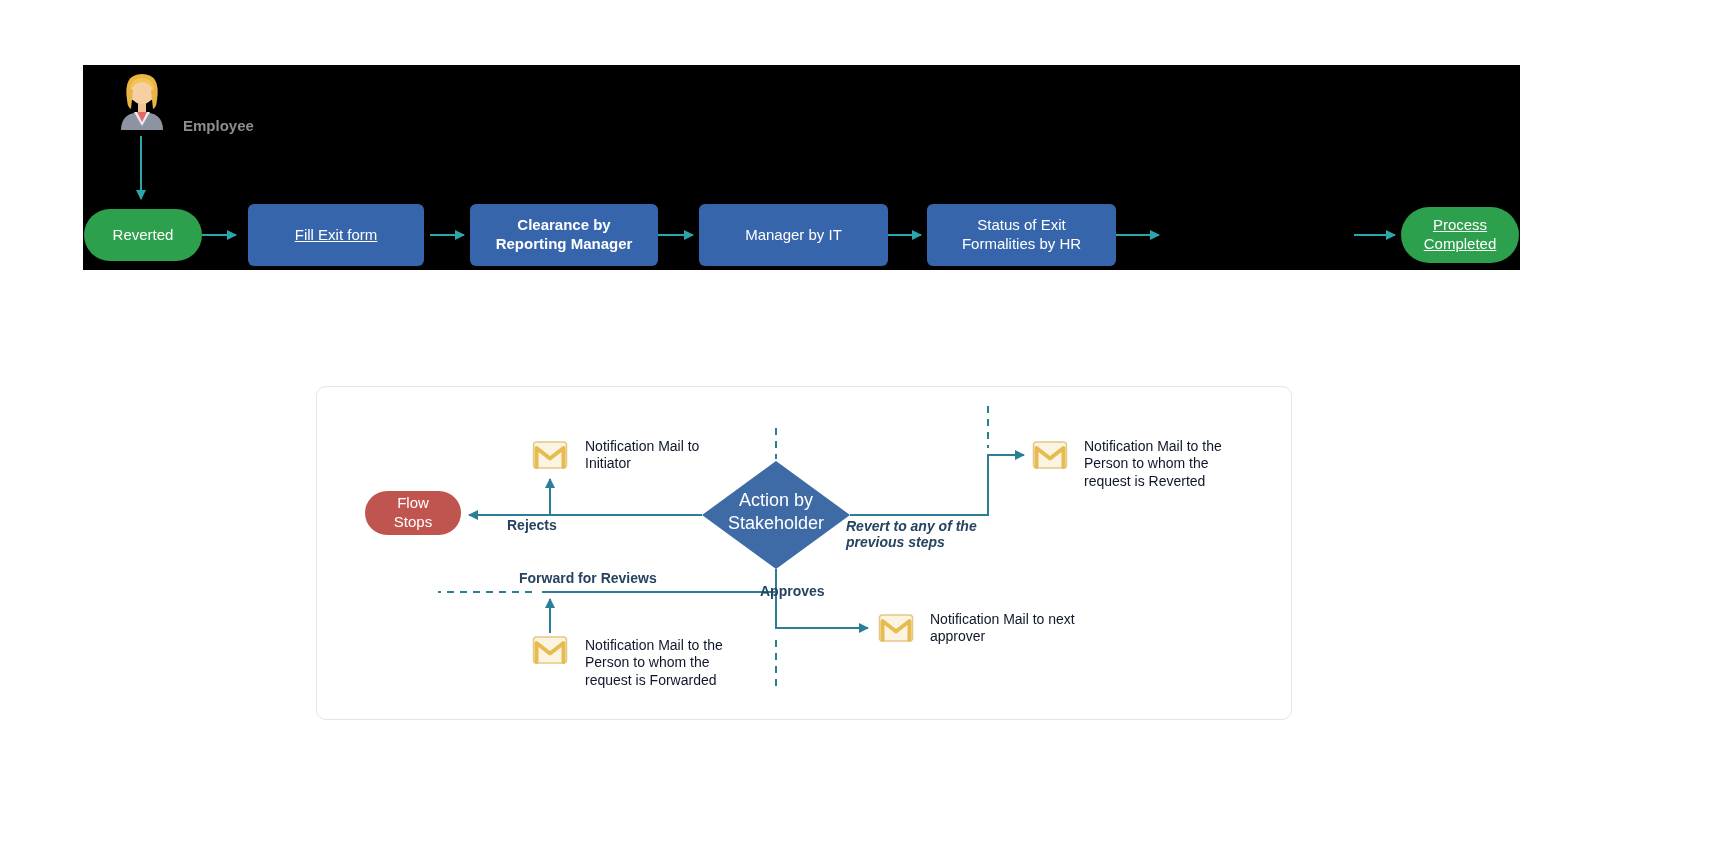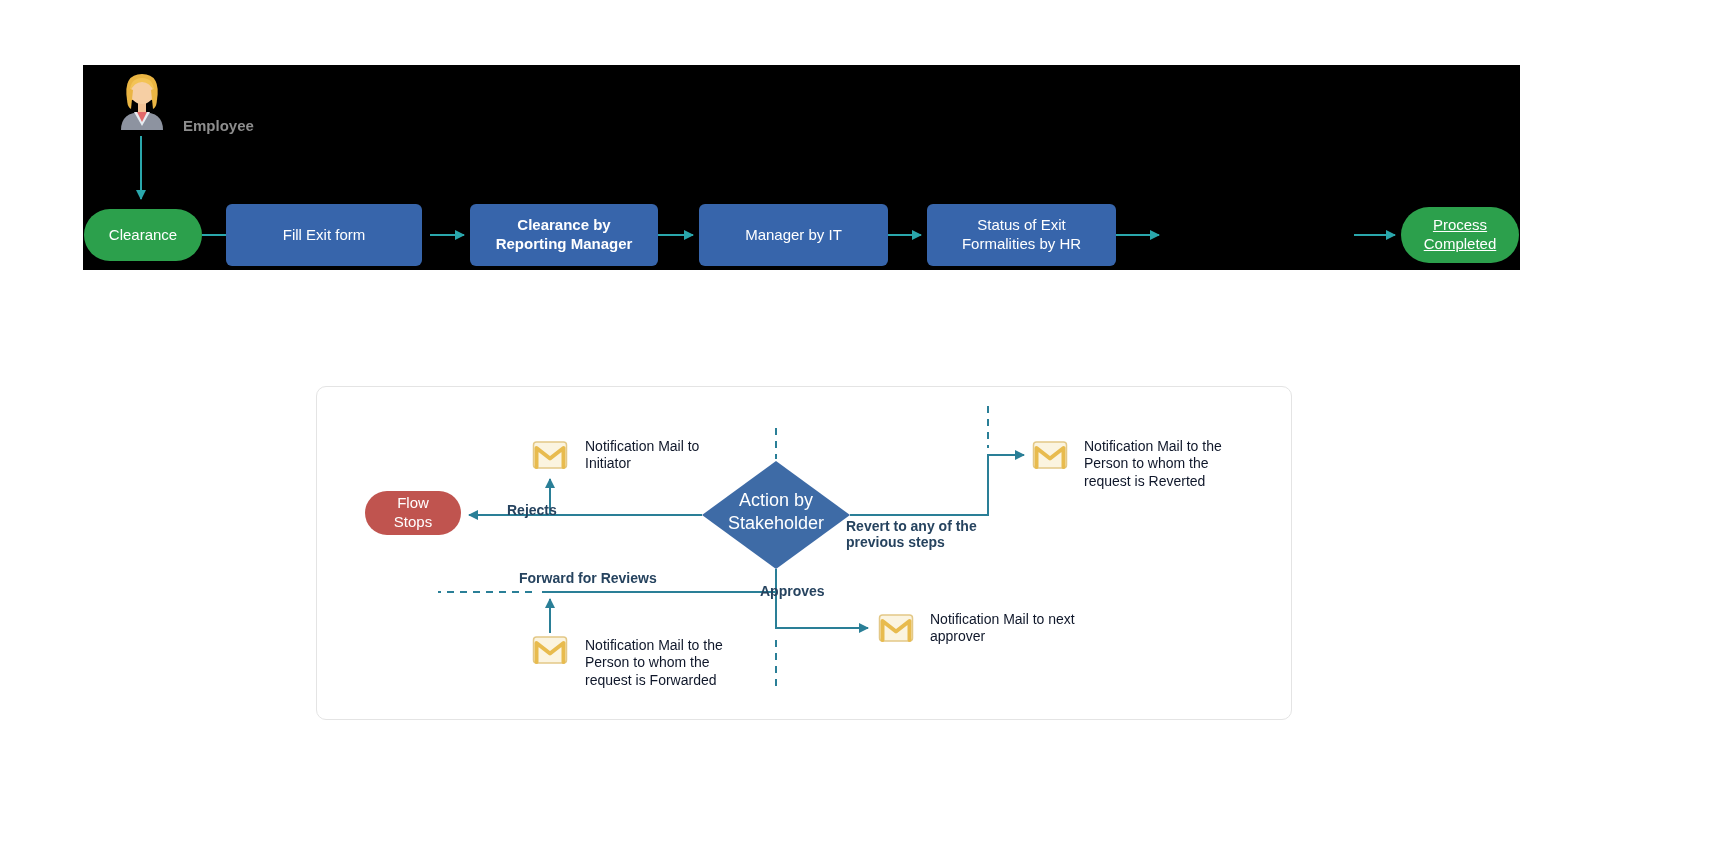--- a/index.html
+++ b/index.html
@@ -86,36 +86,36 @@
     <path d="M17 46 L25 60 L33 46 Z" fill="#e7edf2"></path>
     <path d="M20 46 L25 56 L30 46 Z" fill="#e26a6a"></path>
     <rect x="21" y="36" width="8" height="10" fill="#f2c396"></rect>
     <circle cx="25" cy="26" r="12" fill="#f6cfa4"></circle>
     <path d="M13 26 Q13 12 25 12 Q37 12 37 26 Q33 16 25 16 Q17 16 13 26 Z" fill="#f3c355"></path>
     <path d="M11 22 Q8 40 14 43 L16 24 Z" fill="#eab543"></path>
     <path d="M39 22 Q42 40 36 43 L34 24 Z" fill="#eab543"></path>
   </svg>
   <div class="actor-label">Employee</div>
 
-  <div class="node pill" style="left:64px;top:209px;width:118px;height:52px;">Clearance</div>
-  <div class="node box" style="left:206px;top:204px;width:196px;height:62px;">Fill Exit form</div>
+  <div class="node pill" style="left:64px;top:209px;width:118px;height:52px;">Reverted</div>
+  <div class="node box" style="left:228px;top:204px;width:176px;height:62px;text-decoration:underline;">Fill Exit form</div>
   <div class="node box" style="left:450px;top:204px;width:188px;height:62px;font-weight:bold;">Clearance by Reporting Manager</div>
   <div class="node box" style="left:679px;top:204px;width:189px;height:62px;">Manager by IT</div>
   <div class="node box" style="left:907px;top:204px;width:189px;height:62px;">Status of Exit Formalities by HR</div>
   <div class="node pill" style="left:1381px;top:207px;width:118px;height:56px;text-decoration:underline;">Process Completed</div>
 
   <svg class="diamond-svg" width="148" height="108" viewBox="0 0 148 108">
     <polygon class="diamond" points="74,0 148,54 74,108 0,54"></polygon>
   </svg>
   <div class="diamond-label">Action by Stakeholder</div>
 
   <div class="node stop-pill" style="left:345px;top:491px;width:96px;height:44px;">Flow Stops</div>
 
-  <div class="edge-label" style="left:487px;top:502px;">Rejects</div>
-  <div class="edge-label" style="left:826px;top:518px;width:150px;">Revert to any of the previous steps</div>
+  <div class="edge-label" style="left:487px;top:517px;">Rejects</div>
+  <div class="edge-label" style="left:826px;top:518px;width:150px;font-style:italic;">Revert to any of the previous steps</div>
   <div class="edge-label" style="left:740px;top:583px;">Approves</div>
   <div class="edge-label" style="left:499px;top:570px;">Forward for Reviews</div>
 
   <svg class="mail" style="left:512px;top:440px;" width="36" height="30" viewBox="0 0 36 30">
     <rect x="1.5" y="2" width="33" height="26" rx="3" fill="#fbf4e0" stroke="#e3c887" stroke-width="1.5"></rect>
     <path d="M4.5 27 V8 L18 18.5 L31.5 8 V27" fill="none" stroke="#e8bb4e" stroke-width="4" stroke-linecap="round" stroke-linejoin="round"></path>
   </svg>
   <div class="mail-text" style="left:565px;top:438px;width:125px;">Notification Mail to Initiator</div>
 
   <svg class="mail" style="left:1012px;top:440px;" width="36" height="30" viewBox="0 0 36 30">

